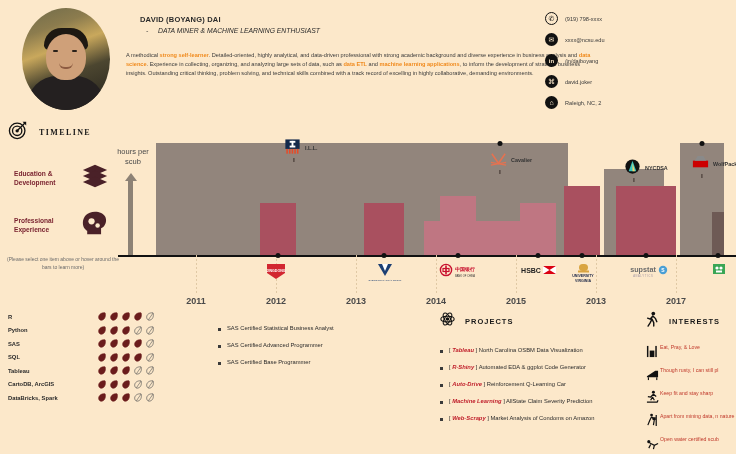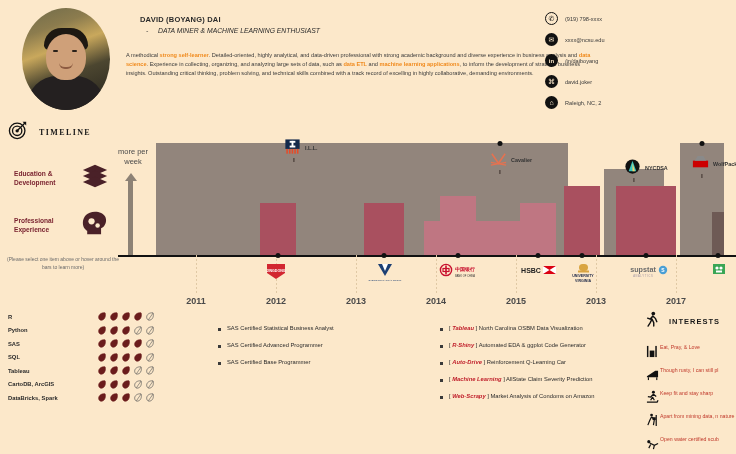--- a/index.html
+++ b/index.html
@@ -216,21 +216,21 @@
           <path d="M17 2 C8 2 3 8 3 15 C3 20 6 23 8 24 L8 28 L24 28 L24 21 C29 19 31 13 29 8 C27 4 22 2 17 2 Z" fill="#4a2128"></path>
           <circle cx="13" cy="13" r="3.6" fill="#fce8ca"></circle>
           <circle cx="20" cy="18" r="2.6" fill="#fce8ca"></circle>
         </svg>
       </span>
     </div>
 
     <div id="tl-note">(Please select one item above or hover around the bars to learn more)</div>
 
     <div id="chart">
-      <div id="yaxis-label">more per week</div>
+      <div id="yaxis-label">hours per scub</div>
       <div id="yaxis-arrow"></div>
       <div id="baseline"></div>
       <div id="grid-holder">
           <div class="gridline" style="left: 78px;"></div>
           <div class="gridline" style="left: 158px;"></div>
           <div class="gridline" style="left: 238px;"></div>
           <div class="gridline" style="left: 318px;"></div>
           <div class="gridline" style="left: 398px;"></div>
           <div class="gridline" style="left: 478px;"></div>
           <div class="gridline" style="left: 558px;"></div>
@@ -587,20 +587,31 @@
             <span class="btext">SAS Certified Advanced Programmer</span>
           </div>
           <div class="bullet-row">
             <span class="bsq"></span>
             <span class="btext">SAS Certified Base Programmer</span>
           </div>
         </div>
     </div>
 
     <div class="sec" id="sec-proj">
+      <div class="sec-head">
+        <span>
+          <svg width="15" height="16" viewBox="0 0 18 18">
+            <circle cx="9" cy="9" r="2.2" fill="#111"></circle>
+            <ellipse cx="9" cy="9" rx="8" ry="3.4" fill="none" stroke="#111" stroke-width="1.3"></ellipse>
+            <ellipse cx="9" cy="9" rx="8" ry="3.4" fill="none" stroke="#111" stroke-width="1.3" transform="rotate(60 9 9)"></ellipse>
+            <ellipse cx="9" cy="9" rx="8" ry="3.4" fill="none" stroke="#111" stroke-width="1.3" transform="rotate(120 9 9)"></ellipse>
+          </svg>
+        </span>
+        <span class="sec-title">PROJECTS</span>
+      </div>
       <div id="proj-list" style="margin-top: 14px;">
           <div class="bullet-row">
             <span class="bsq"></span>
             <span class="btext"><span>[ </span><span class="ptag">Tableau</span><span> ] North Carolina OSBM Data Visualization</span></span>
           </div>
           <div class="bullet-row">
             <span class="bsq"></span>
             <span class="btext"><span>[ </span><span class="ptag">R-Shiny</span><span> ] Automated EDA &amp; ggplot Code Generator</span></span>
           </div>
           <div class="bullet-row">

